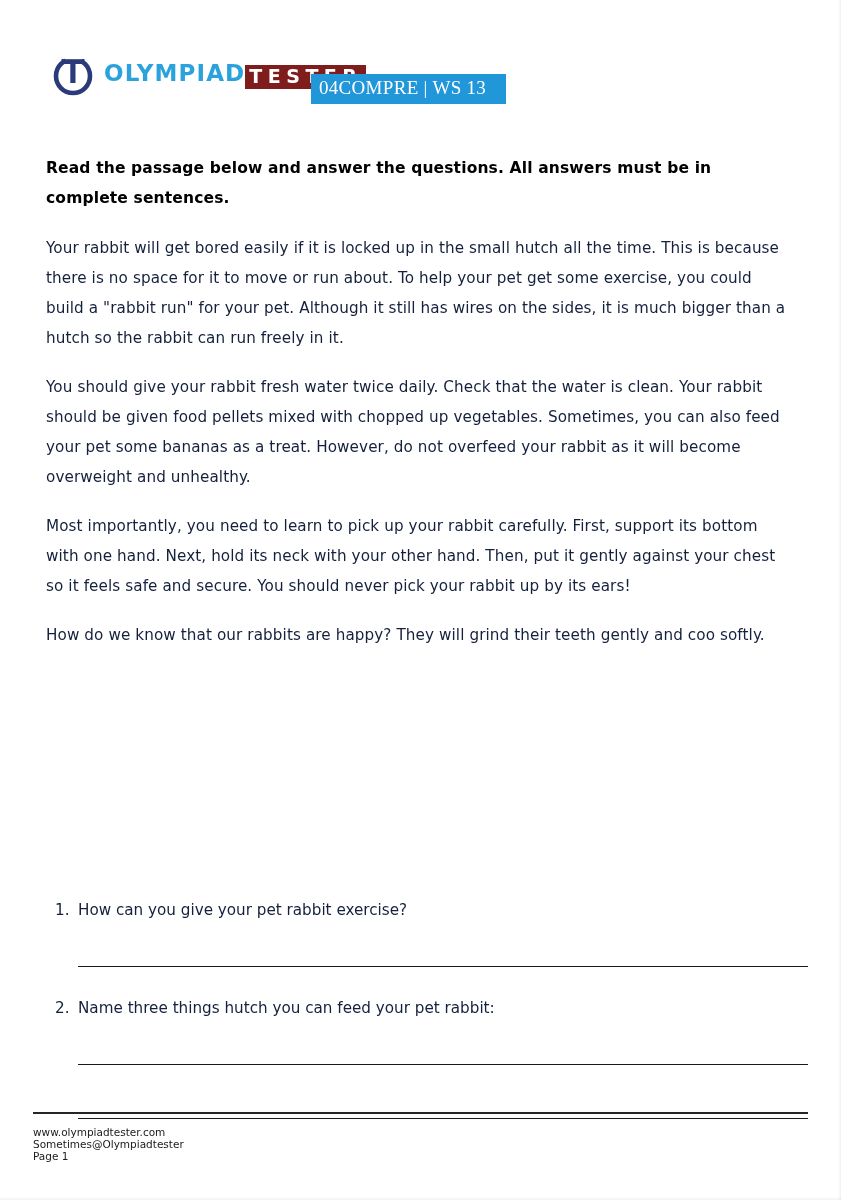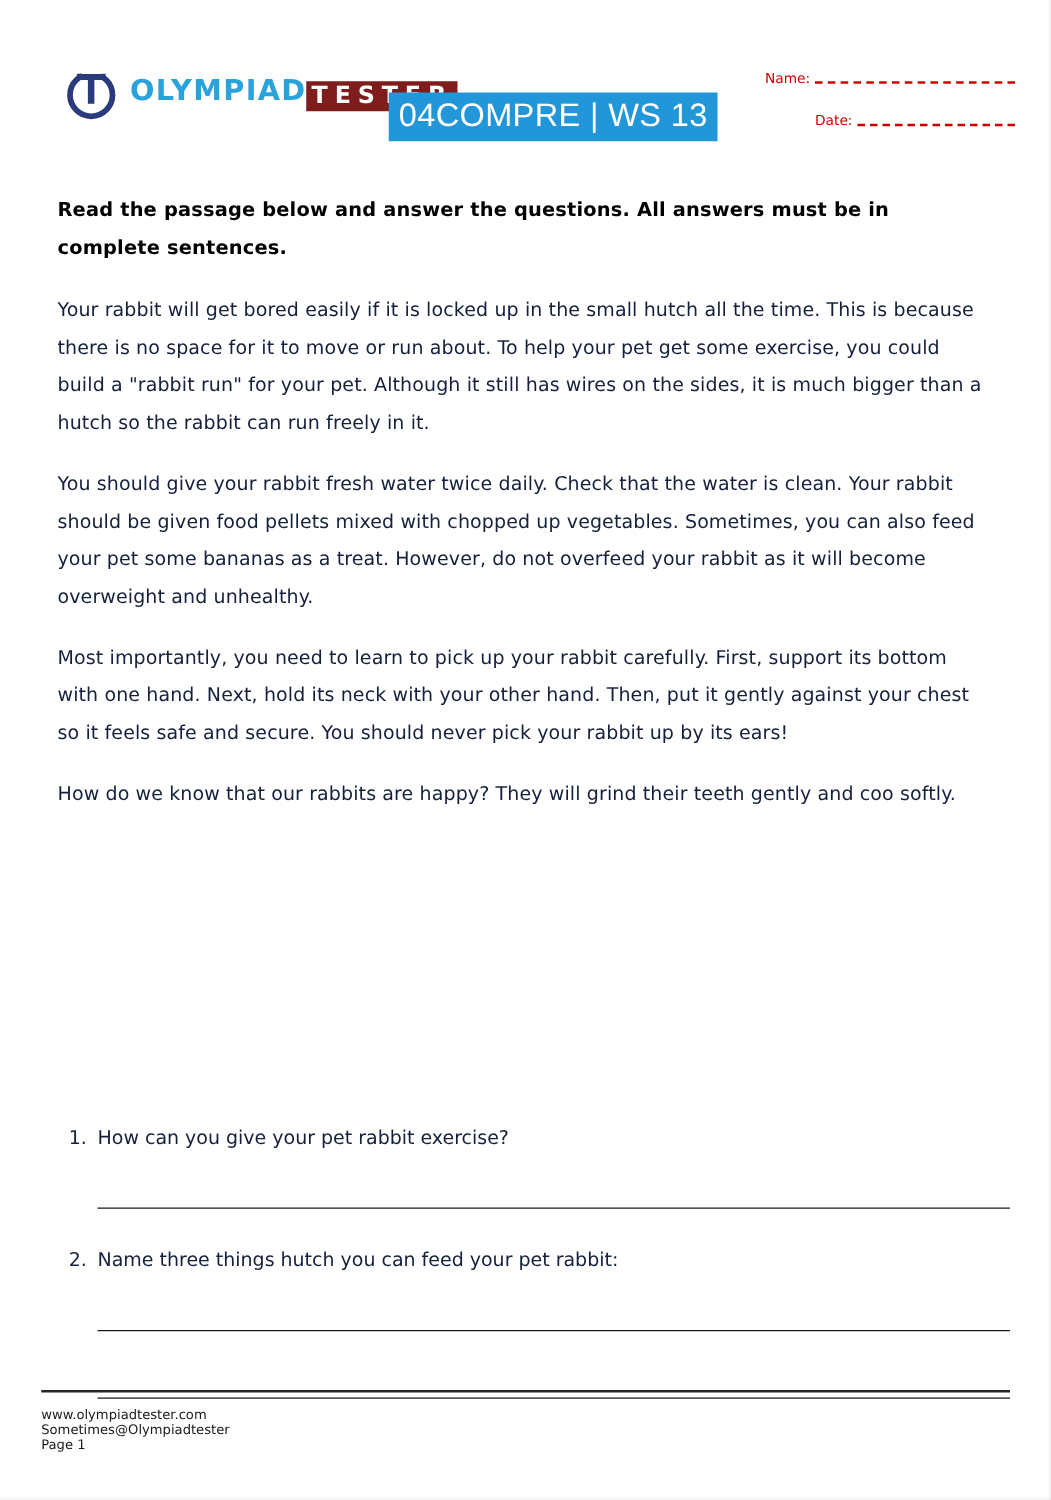--- a/index.html
+++ b/index.html
@@ -91,25 +91,25 @@
     letter-spacing: 5.5px;
     line-height: 1;
   }
 
   .ws-banner {
     position: absolute;
     left: 311px;
     top: 74px;
     background: #2196d8;
     color: #ffffff;
-    font-family: Liberation Sans, sans-serif;
-    font-size: 26px;
+    font-family: Liberation Serif, serif;
+    font-size: 19px;
     font-weight: normal;
     letter-spacing: 0.3px;
-    padding: 3px 8px 5px 8px;
+    padding: 3px 20px 5px 8px;
     white-space: nowrap;
   }
 
   .id-block {
     position: absolute;
     left: 612px;
     top: 56px;
     width: 200px;
     color: #cc0000;
     font-family: "DejaVu Sans", sans-serif;
@@ -235,30 +235,20 @@
       <div class="logo-words">
         <div class="logo-top">OLYMPIAD</div>
         <div class="logo-bottom-wrap">
           <div class="logo-bottom">TESTER</div>
         </div>
       </div>
     </div>
 
     <div class="ws-banner">04COMPRE | WS 13</div>
 
-    <div class="id-block">
-      <div class="id-row">
-        <span class="id-label">Name:</span>
-        <span class="id-rule"></span>
-      </div>
-      <div class="id-row date-row">
-        <span class="id-label">Date:</span>
-        <span class="id-rule"></span>
-      </div>
-    </div>
 
   </div>
 
   <div class="content">
     <p class="instruction">Read the passage below and answer the questions. All answers must be in complete sentences.</p>
     <div>
         <p class="passage">Your rabbit will get bored easily if it is locked up in the small hutch all the time. This is because there is no space for it to move or run about. To help your pet get some exercise, you could build a "rabbit run" for your pet. Although it still has wires on the sides, it is much bigger than a hutch so the rabbit can run freely in it.</p>
         <p class="passage">You should give your rabbit fresh water twice daily. Check that the water is clean. Your rabbit should be given food pellets mixed with chopped up vegetables. Sometimes, you can also feed your pet some bananas as a treat. However, do not overfeed your rabbit as it will become overweight and unhealthy.</p>
         <p class="passage">Most importantly, you need to learn to pick up your rabbit carefully. First, support its bottom with one hand. Next, hold its neck with your other hand. Then, put it gently against your chest so it feels safe and secure. You should never pick your rabbit up by its ears!</p>
         <p class="passage">How do we know that our rabbits are happy? They will grind their teeth gently and coo softly.</p>

